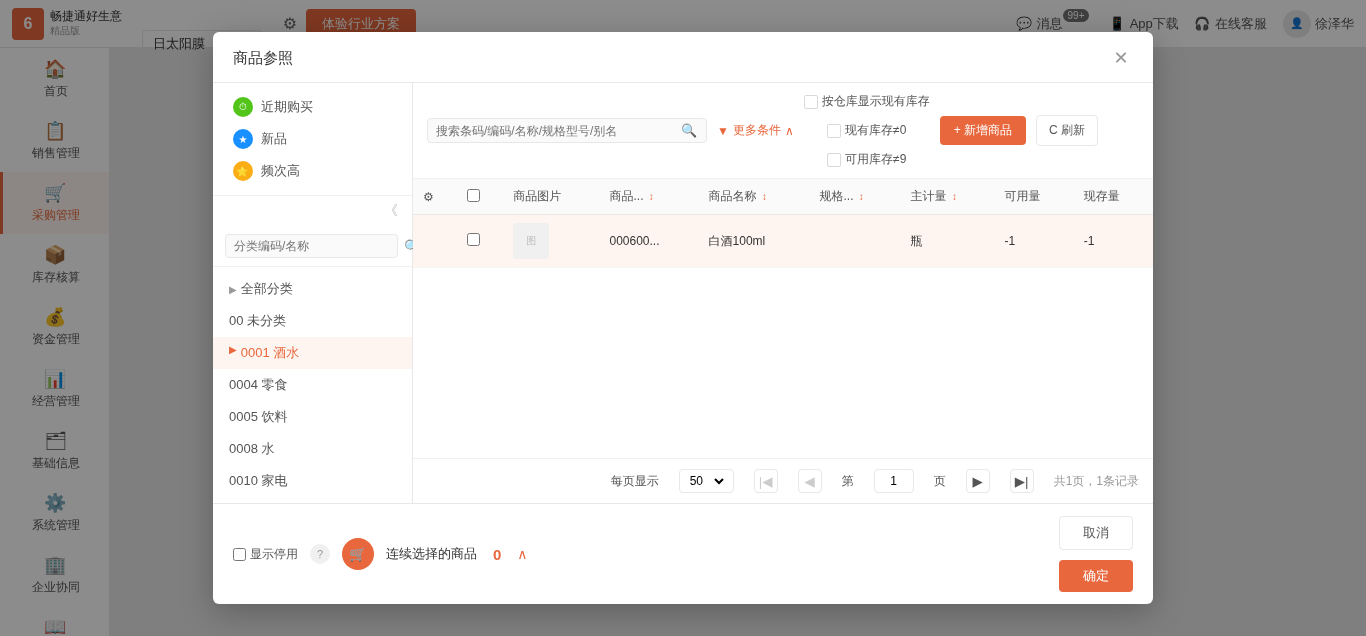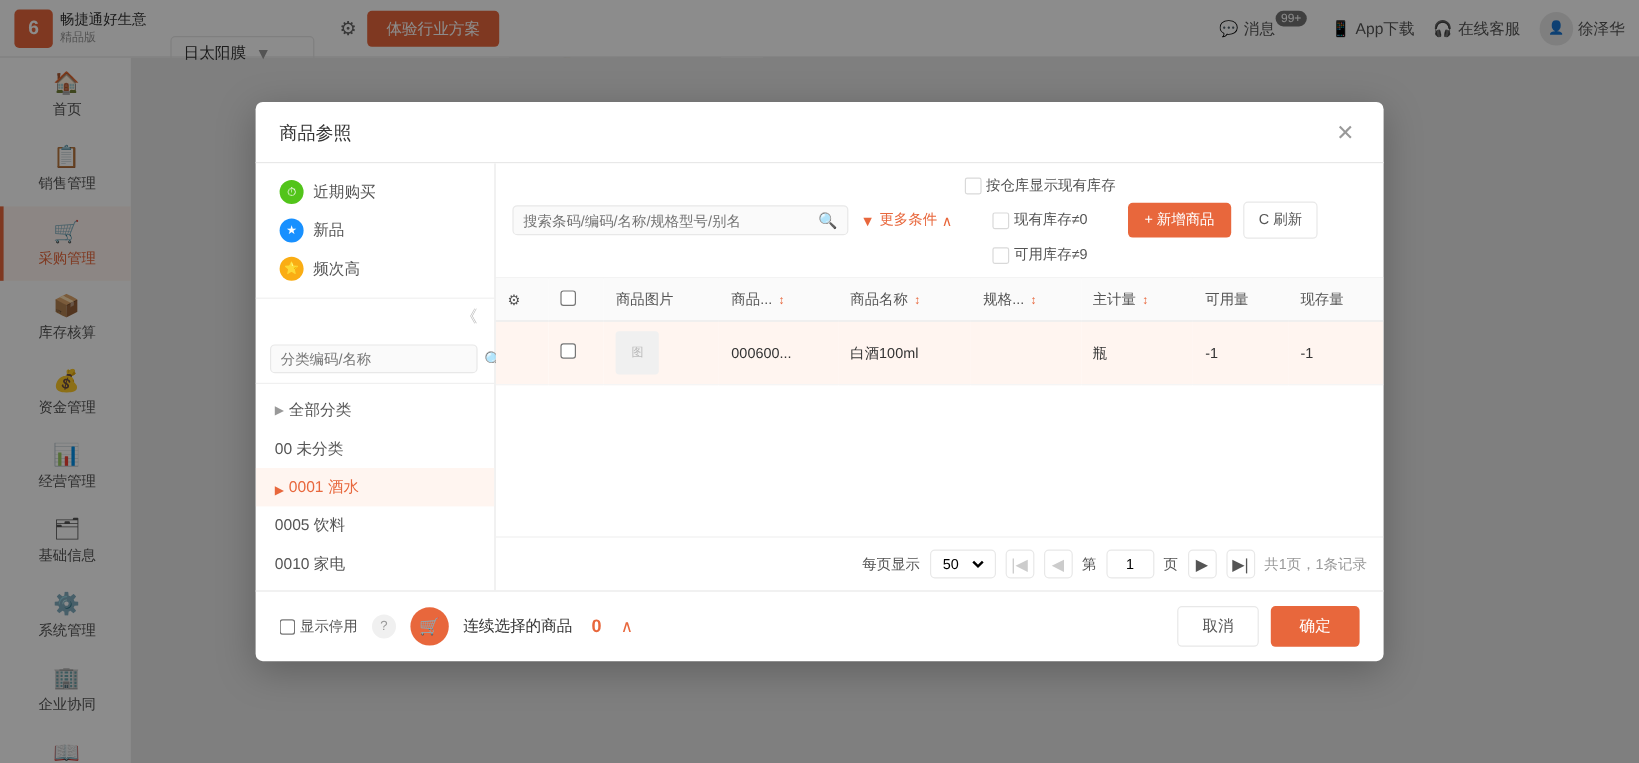--- a/index.html
+++ b/index.html
@@ -190,21 +190,21 @@
       flex: 1; border: 1px solid #e8e8e8; border-radius: 4px;
       padding: 4px 8px; font-size: 12px; outline: none;
       background: #fafafa;
     }
     .search-icon-small { color: #999; cursor: pointer; font-size: 13px; }
 
     .category-list { overflow-y: auto; flex: 1; padding: 6px 0; }
     .cat-item {
       padding: 7px 16px;
       cursor: pointer; color: #555; font-size: 13px;
-      display: flex; align-items: flex-end; gap: 4px;
+      display: flex; align-items: flex-start; gap: 4px;
     }
     .cat-item.active {
       background: #fff5f0;
       color: #e8673c;
     }
     .cat-arrow { font-size: 10px; color: #999; }
     .cat-all { display: flex; align-items: center; gap: 4px; }
 
     
     .right-panel {
@@ -283,21 +283,21 @@
       display: flex; align-items: center; justify-content: center;
       font-size: 10px; color: #bbb;
     }
     .settings-icon-cell { color: #bbb; cursor: pointer; font-size: 14px; }
 
     
     .pagination {
       display: flex; align-items: center; justify-content: flex-end;
       padding: 10px 14px;
       border-top: 1px solid #f0f0f0; flex-shrink: 0;
-      gap: 8px; font-size: 12px; color: #555;
+      gap: 20px; font-size: 12px; color: #555;
     }
     .page-size-select {
       display: flex; align-items: center;
       border: 1px solid #e8e8e8; border-radius: 4px;
       padding: 3px 6px;
     }
     .page-size-select select {
       border: none; outline: none; font-size: 12px; background: transparent;
     }
     .page-btn {
@@ -333,21 +333,21 @@
     }
     .cart-icon-btn {
       width: 32px; height: 32px;
       background: #e8673c; border-radius: 50%;
       display: flex; align-items: center; justify-content: center;
       color: white; font-size: 14px; cursor: pointer;
     }
     .select-label { font-size: 13px; color: #333; }
     .select-count { font-size: 15px; font-weight: bold; color: #e8673c; margin: 0 4px; }
     .collapse-footer { color: #e8673c; cursor: pointer; font-size: 14px; }
-    .footer-right { margin-left: auto; display: flex; gap: 10px; }
+    .footer-right { margin-left: auto; display: flex; gap: 10px; flex-direction: column; }
     .btn-cancel {
       border: 1px solid #e8e8e8; background: white; color: #555;
       border-radius: 4px; padding: 7px 20px; cursor: pointer; font-size: 13px;
     }
     .btn-confirm {
       background: #e8673c; color: white;
       border: none; border-radius: 4px;
       padding: 7px 24px; cursor: pointer; font-size: 13px;
     }
 
@@ -483,21 +483,27 @@
             <span>全部分类</span>
           </div>
           <div class="cat-item">
             <span>00 未分类</span>
           </div>
           <div class="cat-item active">
             <span class="cat-arrow" style="color:#e8673c;">▶</span>
             <span>0001 酒水</span>
           </div>
           <div class="cat-item">
+            <span>0004 零食</span>
+          </div>
+          <div class="cat-item">
             <span>0005 饮料</span>
+          </div>
+          <div class="cat-item">
+            <span>0008 水</span>
           </div>
           <div class="cat-item">
             <span>0010 家电</span>
           </div>
         </div>
       </div>
 
       <div class="right-panel">
 
         <div class="filter-bar">

